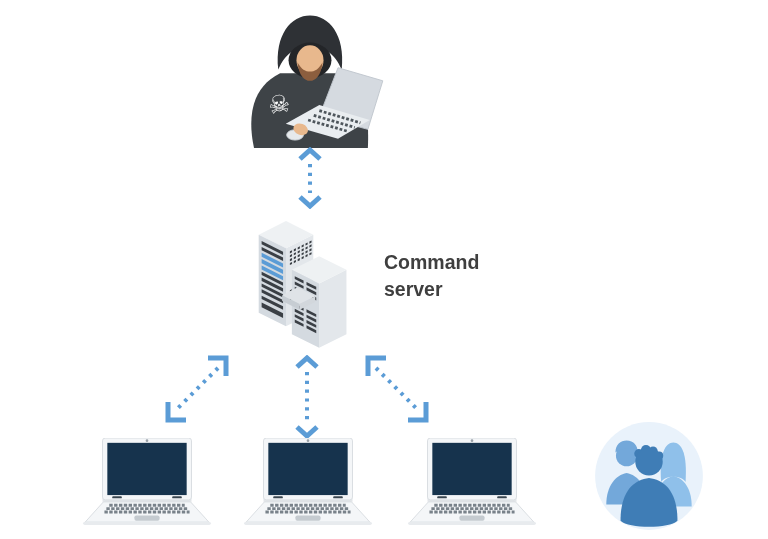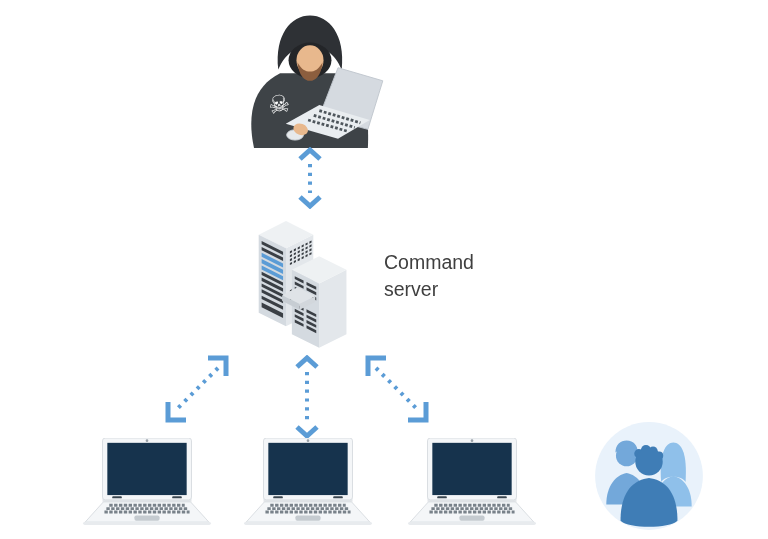--- a/index.html
+++ b/index.html
@@ -6,21 +6,21 @@
   .canvas{
     position:relative;width:768px;height:539px;background:var(--c-background,#ffffff);
     overflow:hidden;font-family:"Liberation Sans",sans-serif;
   }
   .node{position:absolute;margin:0;padding:0;}
   .arrow{position:absolute;}
   .arrow polyline{fill:none;stroke:var(--c-arrow,#5b9cd6);stroke-width:5;stroke-linecap:butt;stroke-linejoin:miter;}
   .arrow line{stroke:var(--c-arrow,#5b9cd6);stroke-width:4;stroke-dasharray:3.2 5.6;stroke-linecap:butt;}
   .server-label{
     position:absolute;left:384px;top:249px;width:120px;
-    font-size:19.5px;line-height:27px;font-weight:400;color:var(--c-label-text,#3f3f3f);
+    font-size:19.5px;line-height:27px;font-weight:700;color:var(--c-label-text,#3f3f3f);
   }
 </style>
 </head>
 <body>
 
 <div class="canvas">
 
   <figure class="node" style="left:226px;top:8px;width:168px;height:140px;">
     <svg viewBox="0 0 180 150" width="168" height="140">
       <path d="M30,150 C22,112 30,84 58,70 L122,70 C146,82 154,108 152,150 Z" fill="var(--c-hoodie,#3e4347)"></path>

